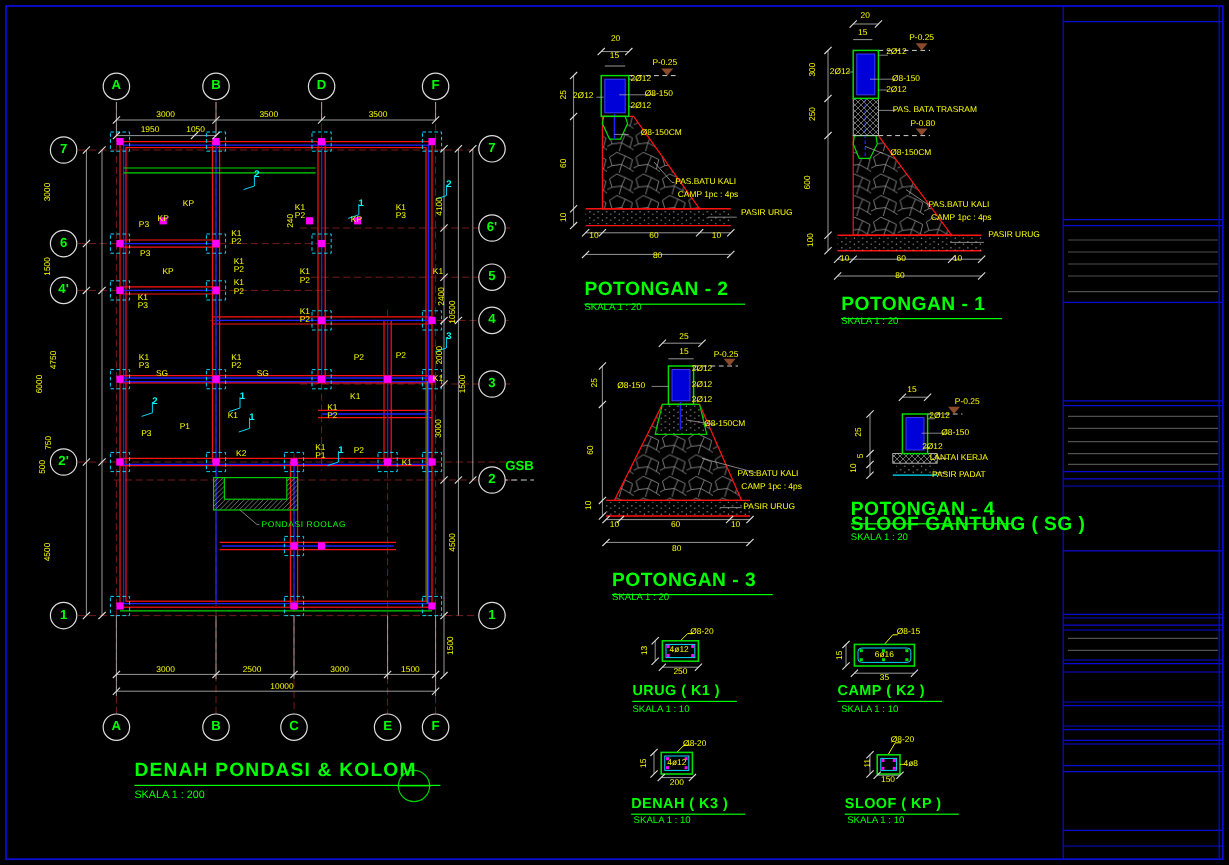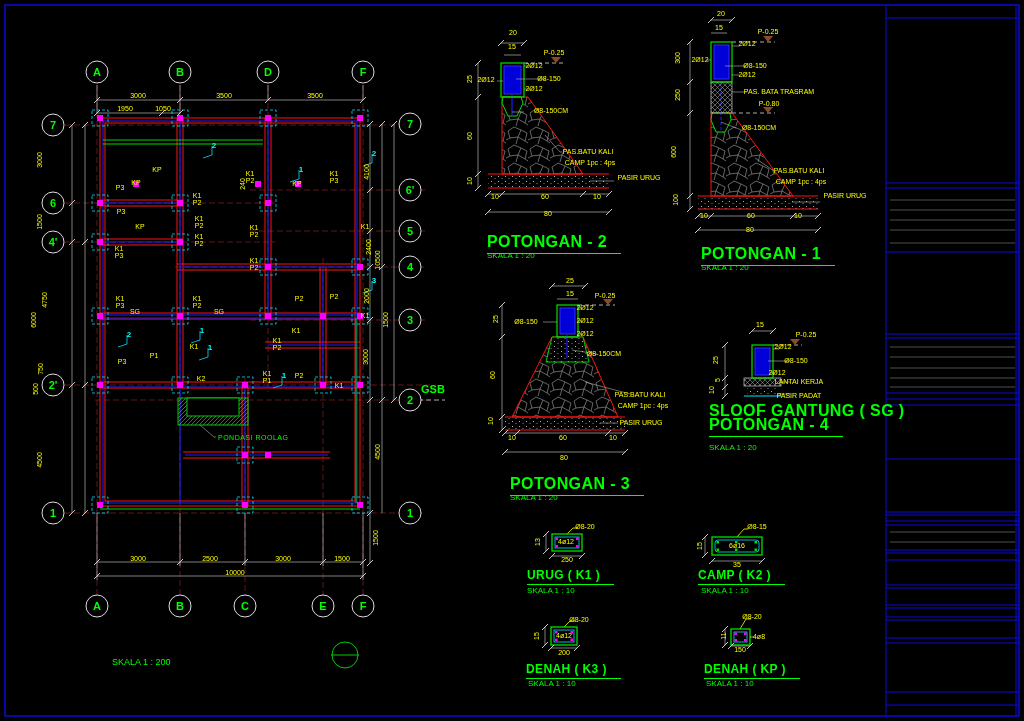--- a/index.html
+++ b/index.html
@@ -367,47 +367,48 @@
         <path d="M290,182l9,-3v-9" stroke="#00e0ff" stroke-width="0.8" fill="none"></path>
         <path d="M118,347l9,-3v-9" stroke="#00e0ff" stroke-width="0.8" fill="none"></path>
         <path d="M191,343l9,-3v-9" stroke="#00e0ff" stroke-width="0.8" fill="none"></path>
         <path d="M199,360l9,-3v-9" stroke="#00e0ff" stroke-width="0.8" fill="none"></path>
         <path d="M363,293l9,-3v-9" stroke="#00e0ff" stroke-width="0.8" fill="none"></path>
         <path d="M273,388l9,-3v-9" stroke="#00e0ff" stroke-width="0.8" fill="none"></path>
       </g>
 </svg>
 
 <div id="text-layer">
+  <span id="plan-title" class="g-title" style="left:112px;top:634px;">DENAH PONDASI &amp; KOLOM</span>
   <span id="plan-scale" class="g-scale" style="left:112px;top:657px;">SKALA 1 : 200</span>
   <span id="gsb-label" style="left:421px;top:383px;">GSB</span>
   <span class="green-note" style="left:218px;top:434px;">PONDASI  ROOLAG</span>
 
   <span class="g-title sec" style="left:487px;top:233px;">POTONGAN - 2</span>
   <span class="g-scale" style="left:487px;top:251px;">SKALA 1 : 20</span>
 
   <span class="g-title sec" style="left:701px;top:245px;">POTONGAN - 1</span>
   <span class="g-scale" style="left:701px;top:263px;">SKALA 1 : 20</span>
 
   <span class="g-title sec" style="left:510px;top:475px;">POTONGAN - 3</span>
   <span class="g-scale" style="left:510px;top:493px;">SKALA 1 : 20</span>
 
-  <span class="g-title sec noline" style="left:709px;top:402px;">SLOOF GANTUNG ( SG )</span>
+  <span class="g-title sec noline" style="left:709px;top:429px;">SLOOF GANTUNG ( SG )</span>
   <span class="g-title sec" style="left:709px;top:416px;">POTONGAN - 4</span>
   <span class="g-scale" style="left:709px;top:443px;">SKALA 1 : 20</span>
 
   <span class="g-title kol" style="left:527px;top:568px;">URUG ( K1 )</span>
   <span class="g-scale" style="left:527px;top:586px;">SKALA 1 : 10</span>
 
   <span class="g-title kol" style="left:698px;top:568px;">CAMP ( K2 )</span>
   <span class="g-scale" style="left:701px;top:586px;">SKALA 1 : 10</span>
 
   <span class="g-title kol" style="left:526px;top:662px;">DENAH ( K3 )</span>
   <span class="g-scale" style="left:528px;top:679px;">SKALA 1 : 10</span>
 
-  <span class="g-title kol" style="left:704px;top:662px;">DENAH ( KP )</span>
+  <span class="g-title kol" style="left:704px;top:662px;">SLOOF ( KP )</span>
   <span class="g-scale" style="left:706px;top:679px;">SKALA 1 : 10</span>
 <span class="ann" style="left: 138px; top: 96px; transform: translate(-50%, -50%);">3000</span>
       <span class="ann" style="left: 224px; top: 96px; transform: translate(-50%, -50%);">3500</span>
       <span class="ann" style="left: 315px; top: 96px; transform: translate(-50%, -50%);">3500</span>
       <span class="ann" style="left: 125px; top: 109px; transform: translate(-50%, -50%);">1950</span>
       <span class="ann" style="left: 163px; top: 109px; transform: translate(-50%, -50%);">1050</span>
       <span class="ann" style="left: 138px; top: 559px; transform: translate(-50%, -50%);">3000</span>
       <span class="ann" style="left: 210px; top: 559px; transform: translate(-50%, -50%);">2500</span>
       <span class="ann" style="left: 283px; top: 559px; transform: translate(-50%, -50%);">3000</span>
       <span class="ann" style="left: 342px; top: 559px; transform: translate(-50%, -50%);">1500</span>

